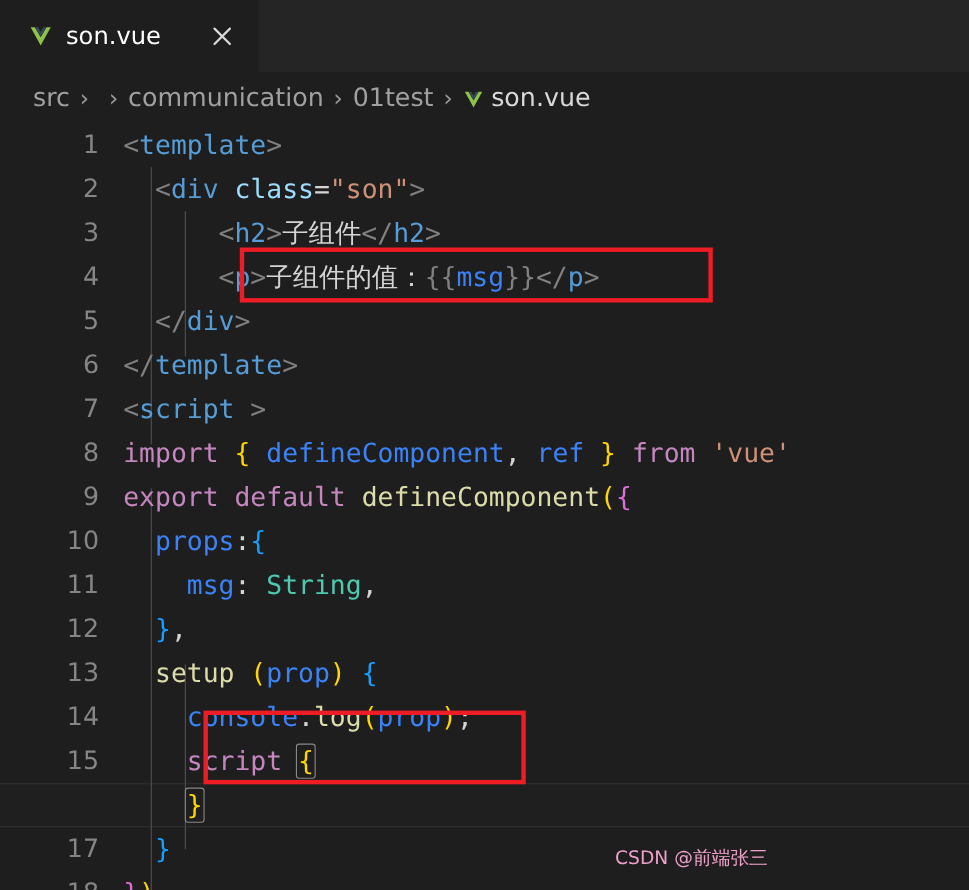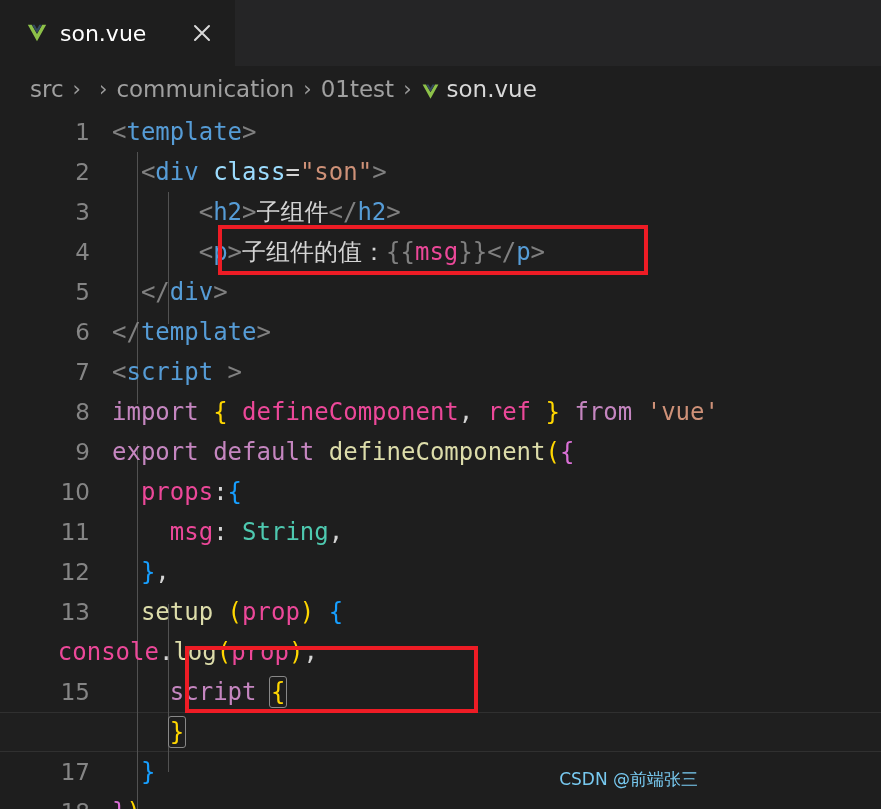--- a/index.html
+++ b/index.html
@@ -120,21 +120,21 @@
   }
 
   
   .t-tag      { color: #569CD6; }
   .t-punct    { color: #808080; }
   .t-attr     { color: #9CDCFE; }
   .t-str      { color: #CE9178; }
   .t-plain    { color: #d4d4d4; }
   .t-kw       { color: #C586C0; }
   .t-fn       { color: #DCDCAA; }
-  .t-var      { color: #ec4899; }
+  .t-var      { color: #3b82f6; }
   .t-type     { color: #4EC9B0; }
   .t-brk1     { color: #FFD700; }
   .t-brk2     { color: #DA70D6; }
   .t-brk3     { color: #179FFF; }
   .t-white    { color: #d4d4d4; }
   .t-cjk      { color: #d4d4d4; font-family: "DejaVu Sans", sans-serif; }
   .t-mustache { color: #808080; }
 
   
   .brkbox {
@@ -150,21 +150,21 @@
     z-index: 30;
     pointer-events: none;
   }
   #redbox-line4 { left: 218px; top: 225px; width: 430px; height: 50px; }
   #redbox-return { left: 185px; top: 646px; width: 293px; height: 67px; }
 
   
   .watermark {
     position: absolute;
     right: 14px; bottom: 18px;
-    color: #7dd3fc;
+    color: #f9a8d4;
     font-size: 17px;
     font-family: "DejaVu Sans", sans-serif;
     opacity: .95;
     z-index: 40;
     white-space: nowrap;
     text-align: center;
   }
 </style>
 </head>
 <body>
@@ -219,21 +219,21 @@
         <div class="code-line"><div class="ln">4</div><div class="code-text"><span class="t-punct">      &lt;</span><span class="t-tag">p</span><span class="t-punct">&gt;</span><span class="t-cjk">子组件的值：</span><span class="t-mustache">{{</span><span class="t-var">msg</span><span class="t-mustache">}}</span><span class="t-punct">&lt;/</span><span class="t-tag">p</span><span class="t-punct">&gt;</span></div></div>
         <div class="code-line"><div class="ln">5</div><div class="code-text"><span class="t-punct">  &lt;/</span><span class="t-tag">div</span><span class="t-punct">&gt;</span></div></div>
         <div class="code-line"><div class="ln">6</div><div class="code-text"><span class="t-punct">&lt;/</span><span class="t-tag">template</span><span class="t-punct">&gt;</span></div></div>
         <div class="code-line"><div class="ln">7</div><div class="code-text"><span class="t-punct">&lt;</span><span class="t-tag">script</span><span class="t-plain"> </span><span class="t-punct">&gt;</span></div></div>
         <div class="code-line"><div class="ln">8</div><div class="code-text"><span class="t-kw">import</span><span class="t-plain"> </span><span class="t-brk1">{</span><span class="t-plain"> </span><span class="t-var">defineComponent</span><span class="t-white">,</span><span class="t-plain"> </span><span class="t-var">ref</span><span class="t-plain"> </span><span class="t-brk1">}</span><span class="t-plain"> </span><span class="t-kw">from</span><span class="t-plain"> </span><span class="t-str">'vue'</span></div></div>
         <div class="code-line"><div class="ln">9</div><div class="code-text"><span class="t-kw">export</span><span class="t-plain"> </span><span class="t-kw">default</span><span class="t-plain"> </span><span class="t-fn">defineComponent</span><span class="t-brk1">(</span><span class="t-brk2">{</span></div></div>
         <div class="code-line"><div class="ln">10</div><div class="code-text"><span class="t-plain">  </span><span class="t-var">props</span><span class="t-white">:</span><span class="t-brk3">{</span></div></div>
         <div class="code-line"><div class="ln">11</div><div class="code-text"><span class="t-plain">    </span><span class="t-var">msg</span><span class="t-white">:</span><span class="t-plain"> </span><span class="t-type">String</span><span class="t-white">,</span></div></div>
         <div class="code-line"><div class="ln">12</div><div class="code-text"><span class="t-plain">  </span><span class="t-brk3">}</span><span class="t-white">,</span></div></div>
         <div class="code-line"><div class="ln">13</div><div class="code-text"><span class="t-plain">  </span><span class="t-fn">setup</span><span class="t-plain"> </span><span class="t-brk1">(</span><span class="t-var">prop</span><span class="t-brk1">)</span><span class="t-plain"> </span><span class="t-brk3">{</span></div></div>
-        <div class="code-line"><div class="code-text"><span class="t-plain">    </span><span class="t-var">console</span><span class="t-white">.</span><span class="t-fn">log</span><span class="t-brk1">(</span><span class="t-var">prop</span><span class="t-brk1">)</span><span class="t-white">;</span></div></div>
+        <div class="code-line"><div class="ln">14</div><div class="code-text"><span class="t-plain">    </span><span class="t-var">console</span><span class="t-white">.</span><span class="t-fn">log</span><span class="t-brk1">(</span><span class="t-var">prop</span><span class="t-brk1">)</span><span class="t-white">;</span></div></div>
         <div class="code-line"><div class="ln">15</div><div class="code-text"><span class="t-plain">    </span><span class="t-kw">script</span><span class="t-plain"> </span><span class="t-brk1 brkbox">{</span></div></div>
         <div class="code-line active"><div class="ln">16</div><div class="code-text"><span class="t-plain">    </span><span class="t-brk1 brkbox">}</span></div></div>
         <div class="code-line"><div class="ln">17</div><div class="code-text"><span class="t-plain">  </span><span class="t-brk3">}</span></div></div>
         <div class="code-line"><div class="ln">18</div><div class="code-text"><span class="t-brk2">}</span><span class="t-brk1">)</span></div></div>
       </div>
   </div>
 
   <div class="redbox" id="redbox-line4"></div>
   <div class="redbox" id="redbox-return"></div>
 

